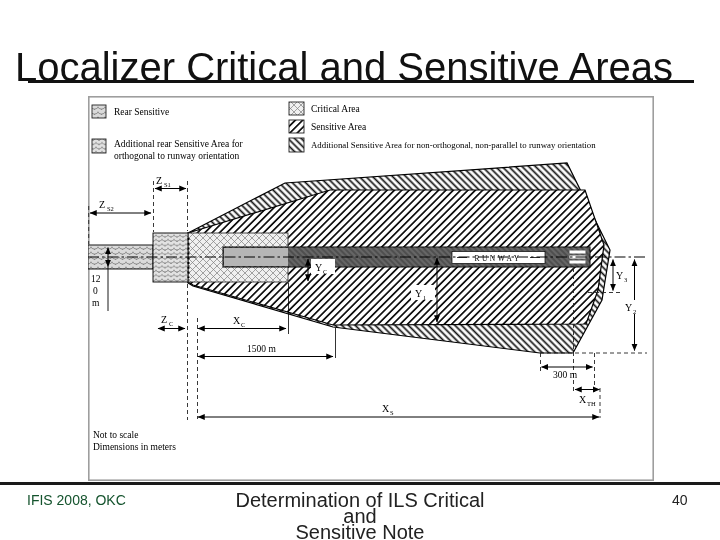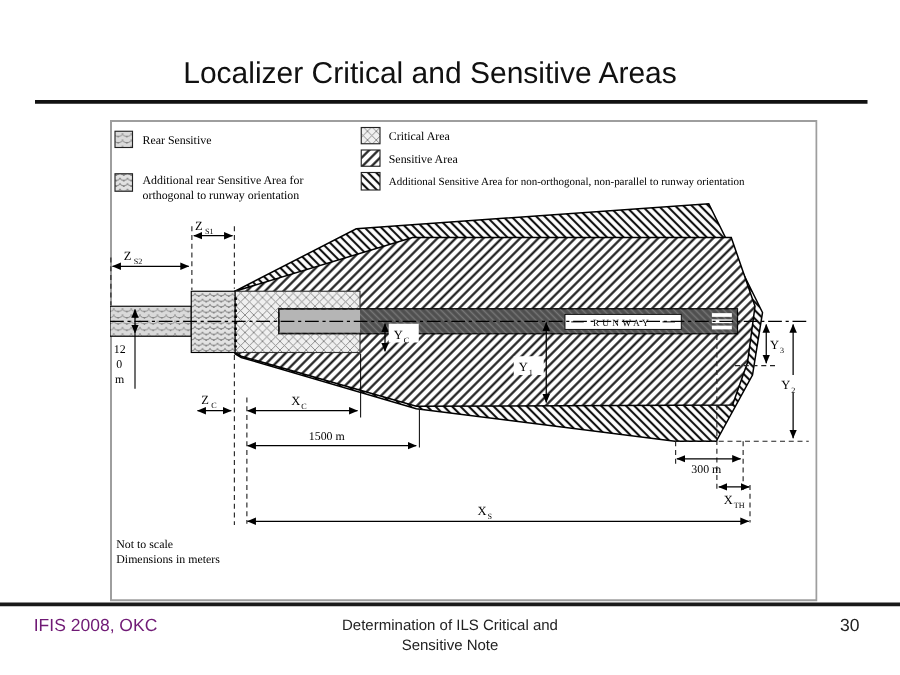--- a/index.html
+++ b/index.html
@@ -1,29 +1,29 @@
 <!DOCTYPE html>
 <html><head>
 <meta charset="utf-8">
 <style>
   html,body{margin:0;padding:0;background:#888;}
   .slide{position:relative;width:720px;height:540px;background:#fff;overflow:hidden;
          font-family:"Liberation Sans",sans-serif;}
   .title{position:absolute;top:45px;left:0;width:688px;text-align:center;
-         font-size:24px;color:#111;letter-spacing:0px;}
+         font-size:40px;color:#111;letter-spacing:0px;}
   .title-rule{position:absolute;top:80px;left:28px;width:666px;height:3px;background:#111;}
   .diagram-box{position:absolute;left:88px;top:96px;width:566px;height:385px;}
   .diagram-box svg{position:absolute;left:0;top:0;}
   .note{position:absolute;left:125px;top:351px;width:362px;
         font-family:"Liberation Serif",serif;font-size:9.5px;line-height:1.3;color:#111;}
   .note .sub{font-size:7px;vertical-align:-2px;}
   .footer-rule{position:absolute;top:482px;left:0;width:720px;height:2.5px;background:#1a1a1a;}
-  .footer-left{position:absolute;top:492px;left:27px;font-size:14px;color:#701a75;}
+  .footer-left{position:absolute;top:492px;left:27px;font-size:14px;color:#14532d;}
   .footer-center{position:absolute;top:492px;left:235px;width:250px;text-align:center;
-                 font-size:12px;line-height:16px;color:#222;}
+                 font-size:20px;line-height:16px;color:#222;}
   .footer-page{position:absolute;top:492px;left:672px;font-size:14px;color:#222;}
   text{font-family:"Liberation Serif",serif;fill:#000;}
   .t10{font-size:10px;} .t95{font-size:9.5px;} .sub6{font-size:6.5px;} .t88{font-size:8.8px;}
   .dsh{stroke:#222;stroke-width:0.9;stroke-dasharray:4 3;fill:none;}
   .tick{stroke:#000;stroke-width:0.8;}
   .dim{stroke:#000;stroke-width:1;}
 </style>
 </head>
 <body>
 
@@ -171,15 +171,15 @@
     </svg>
 
   </div>
 
   <div class="footer-rule"></div>
   <div class="footer-left">IFIS 2008, OKC</div>
   <div class="footer-center">
     <div>Determination of ILS Critical and</div>
     <div>Sensitive Note</div>
   </div>
-  <div class="footer-page">30</div>
+  <div class="footer-page">40</div>
 
 </div>
 
 </body></html>

